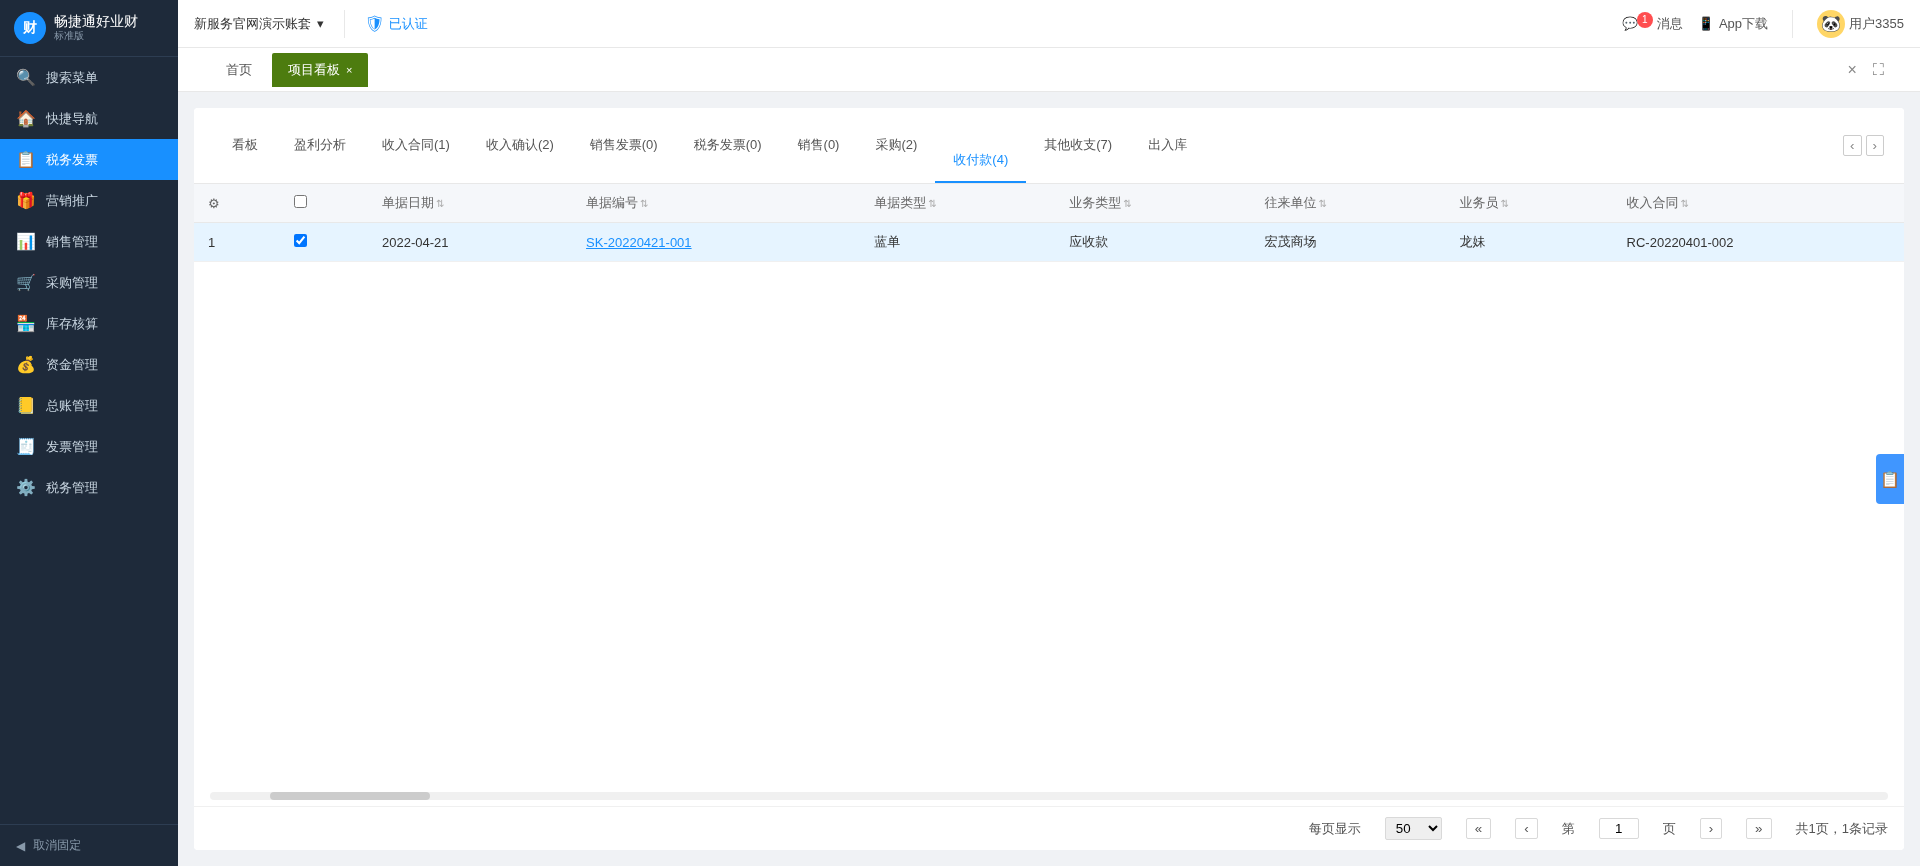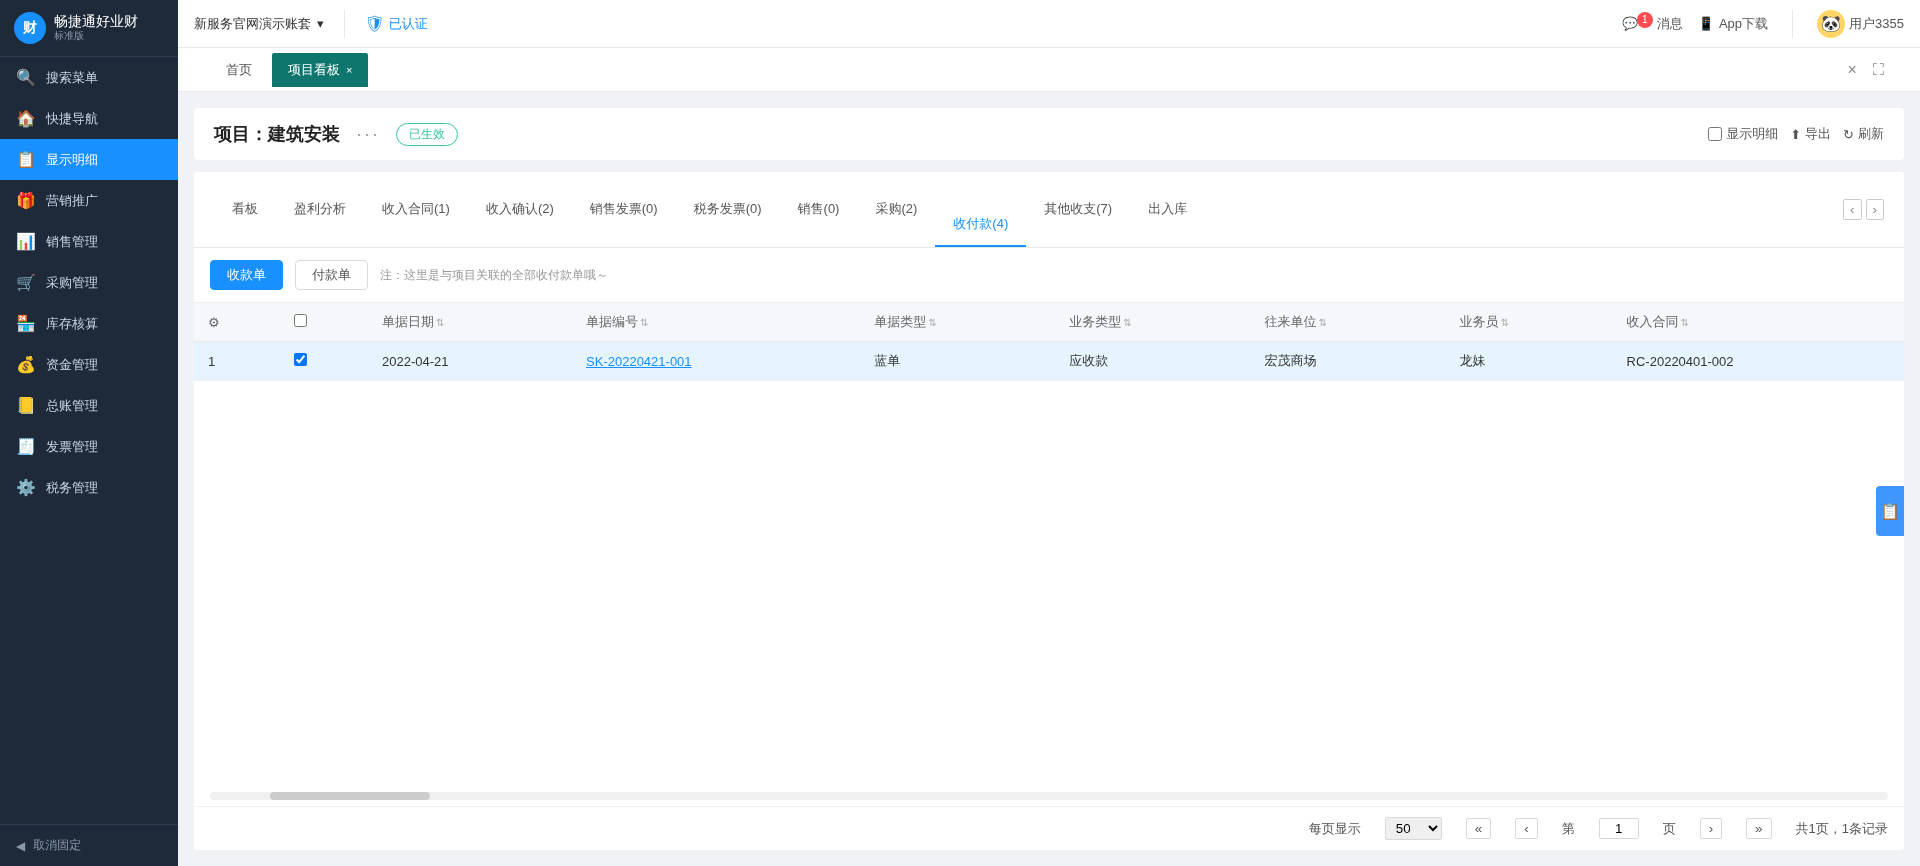--- a/index.html
+++ b/index.html
@@ -92,21 +92,21 @@
       display: flex; align-items: center;
       padding: 0 32px;
       height: 44px;
       gap: 4px;
     }
     .tab-item {
       padding: 8px 16px; cursor: pointer; color: #555; font-size: 13px;
       border-radius: 2px 2px 0 0;
     }
     .tab-item.active {
-      background: #0f766e; color: #fff;
+      background: #4d7c0f; color: #fff;
       display: flex; align-items: center; gap: 6px;
     }
     .tab-close { font-size: 11px; cursor: pointer; }
     .tab-bar-right { margin-left: auto; display: flex; gap: 8px; }
     .tab-ctrl-btn { background: none; border: none; cursor: pointer; color: #888; font-size: 16px; padding: 4px; }
 
     
     .content-area { flex: 1; display: flex; flex-direction: column; overflow: hidden; padding: 16px; gap: 12px; }
 
     
@@ -238,21 +238,21 @@
         <div class="sidebar-item">
     <span class="s-icon">🔍</span>
     <span class="s-label">搜索菜单</span>
   </div>
         <div class="sidebar-item">
     <span class="s-icon">🏠</span>
     <span class="s-label">快捷导航</span>
   </div>
         <div class="sidebar-item active">
     <span class="s-icon">📋</span>
-    <span class="s-label">显示明细</span>
+    <span class="s-label">税务发票</span>
   </div>
         <div class="sidebar-item">
     <span class="s-icon">🎁</span>
     <span class="s-label">营销推广</span>
   </div>
         <div class="sidebar-item">
     <span class="s-icon">📊</span>
     <span class="s-label">销售管理</span>
   </div>
         <div class="sidebar-item">
@@ -324,41 +324,20 @@
       <span class="tab-close">×</span>
     </div>
     <div class="tab-bar-right">
       <button class="tab-ctrl-btn">×</button>
       <button class="tab-ctrl-btn">⛶</button>
     </div>
   </div>
 
   <div class="content-area">
 
-    <div class="project-header">
-      <span class="project-title">
-        <span>项目：</span><span>建筑安装</span>
-      </span>
-      <span class="project-more">···</span>
-      <span class="status-badge">已生效</span>
-      <div class="project-header-right">
-        <div class="header-action">
-          <input type="checkbox" class="checkbox-show" style="">
-          <span>显示明细</span>
-        </div>
-        <div class="header-action">
-          <span>⬆</span>
-          <span>导出</span>
-        </div>
-        <div class="header-action">
-          <span>↻</span>
-          <span>刷新</span>
-        </div>
-      </div>
-    </div>
 
     <div style="background:#fff; border-radius:4px; flex:1; display:flex; flex-direction:column; overflow:hidden; position:relative;">
 
       <div class="sub-tabs">
         <div id="sub-tab-list" style="display:flex; align-items:center;">
             <div class="sub-tab">看板</div>
             <div class="sub-tab">盈利分析</div>
             <div class="sub-tab">收入合同(1)</div>
             <div class="sub-tab">收入确认(2)</div>
             <div class="sub-tab">销售发票(0)</div>
@@ -368,25 +347,20 @@
             <div class="sub-tab active">收付款(4)</div>
             <div class="sub-tab">其他收支(7)</div>
             <div class="sub-tab">出入库</div>
           </div>
         <div class="sub-tab-nav">
           <button class="sub-tab-nav-btn">‹</button>
           <button class="sub-tab-nav-btn">›</button>
         </div>
       </div>
 
-      <div class="table-toggle">
-        <button class="toggle-btn active">收款单</button>
-        <button class="toggle-btn inactive">付款单</button>
-        <span class="toggle-note">注：这里是与项目关联的全部收付款单哦～</span>
-      </div>
 
       <div class="data-table">
         <table>
           <thead id="table-head">
               <tr>
                 <th><span style="cursor:pointer;">⚙</span></th>
                 <th><input type="checkbox" style=""></th>
                 <th>单据日期<span class="sort-icon">⇅</span></th>
                 <th>单据编号<span class="sort-icon">⇅</span></th>
                 <th>单据类型<span class="sort-icon">⇅</span></th>

